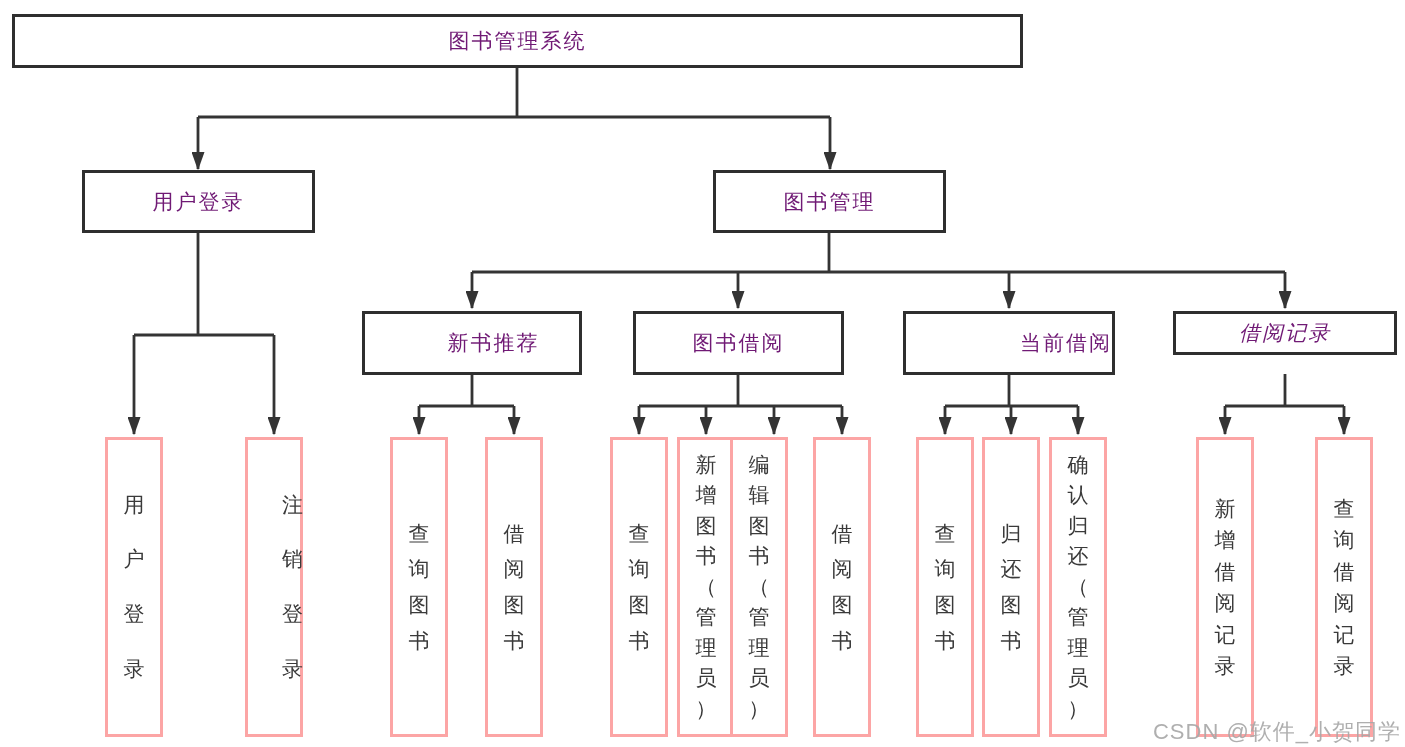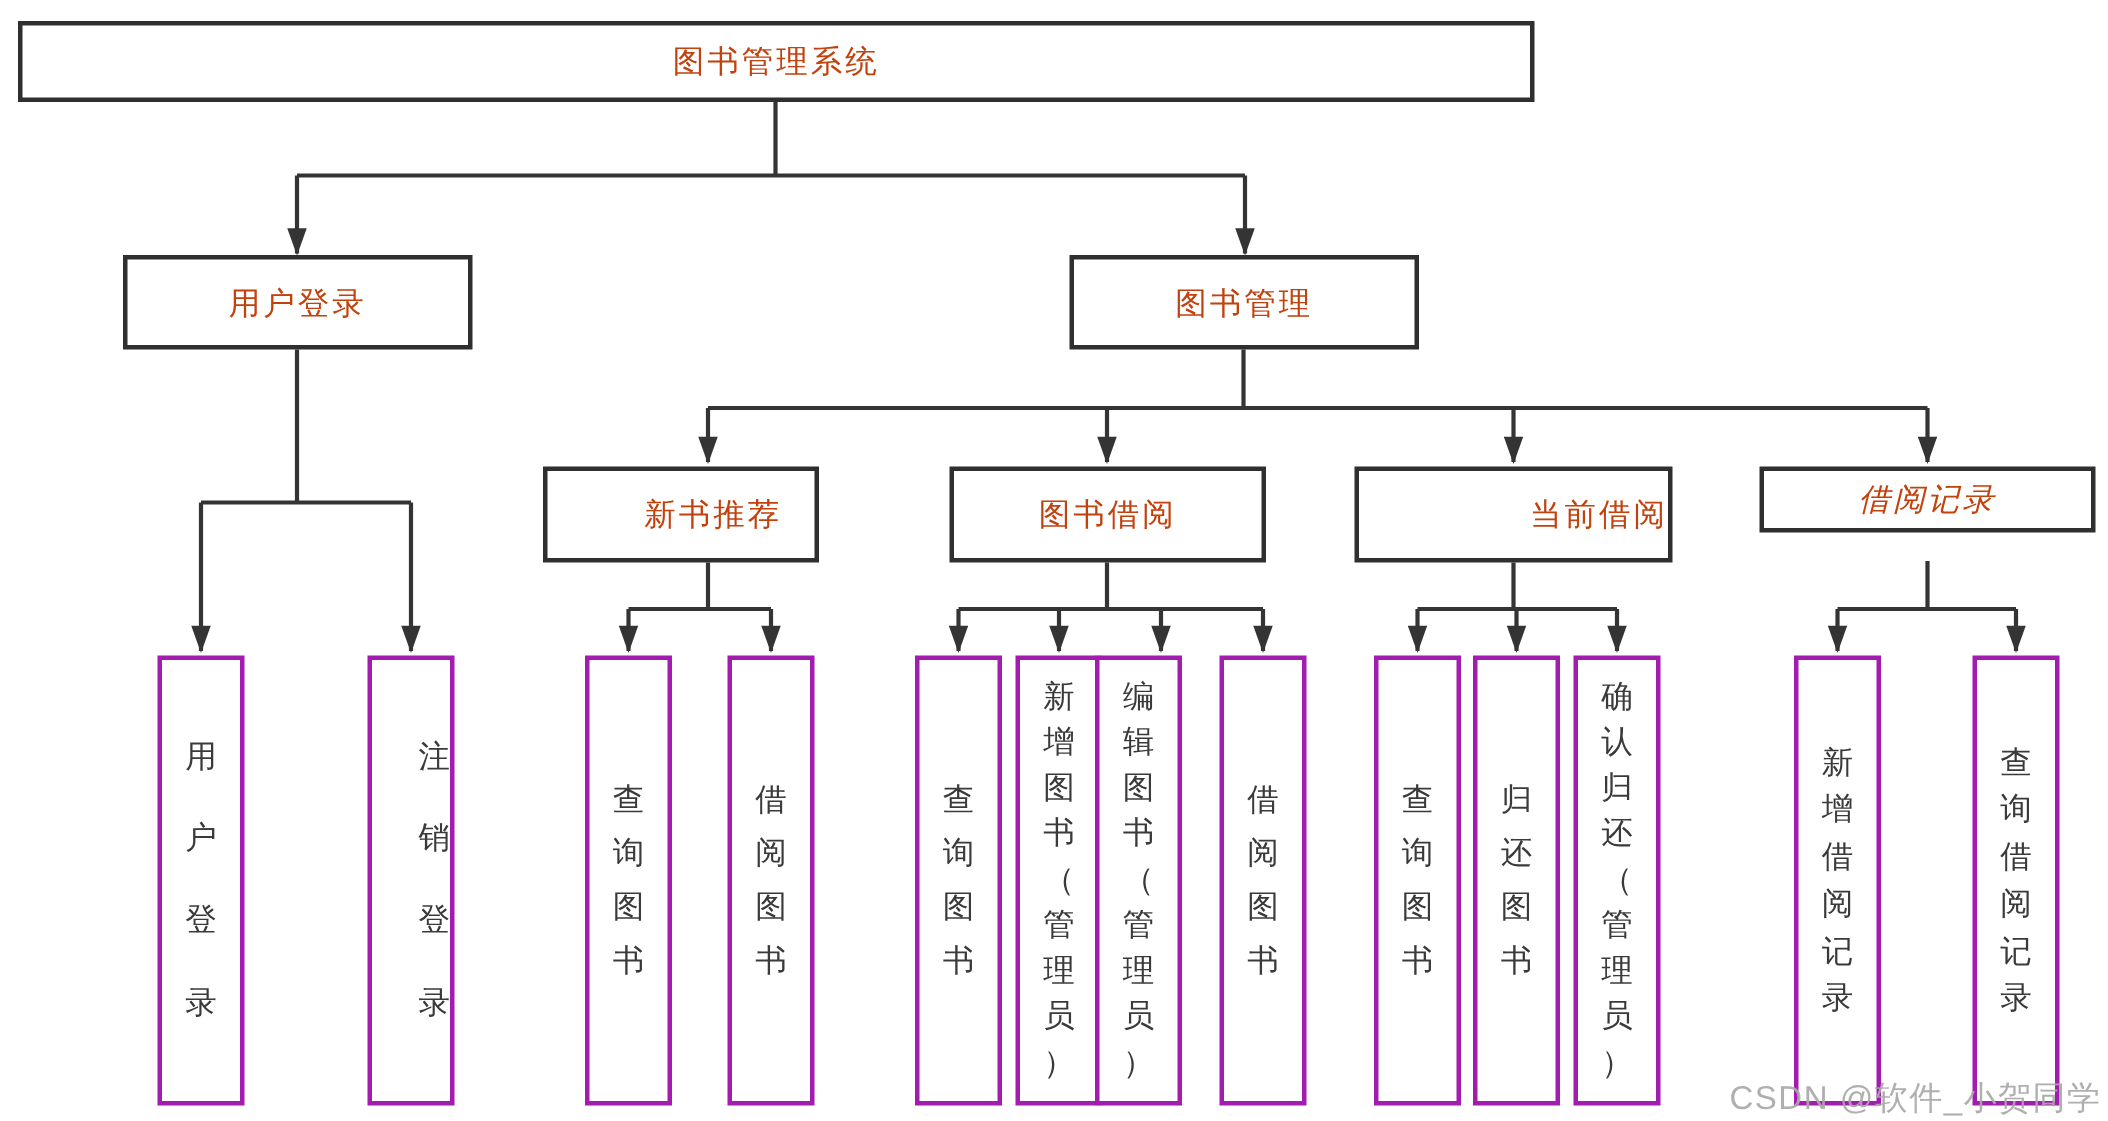--- a/index.html
+++ b/index.html
@@ -27,35 +27,35 @@
     position: absolute;
     z-index: 1;
     background: #ffffff;
     border: 3px solid #2f2f2f;
     box-sizing: border-box;
     display: flex;
     align-items: center;
     justify-content: center;
     font-size: 21px;
     letter-spacing: 2px;
-    color: #c2410c;
+    color: #701a75;
     white-space: nowrap;
   }
   .leaf {
     position: absolute;
     z-index: 1;
     top: 437px;
     width: 58px;
     height: 300px;
     background: #ffffff;
-    border: 3px solid #a21caf;
+    border: 3px solid #fca5a5;
     box-sizing: border-box;
     display: flex;
     align-items: center;
-    justify-content: flex-end;
+    justify-content: center;
     font-size: 21px;
     color: #3a3a3a;
   }
   .leaf .vtext {
     display: block;
     width: 26px;
     margin: 0 auto;
     text-align: center;
     word-break: break-all;
     line-break: anywhere;
@@ -125,21 +125,21 @@
     <span>图书管理系统</span>
   </div>
 
   <div class="hbox" style="left:82px; top:170px; width:233px; height:63px;">
     <span>用户登录</span>
   </div>
   <div class="hbox" style="left:713px; top:170px; width:233px; height:63px;">
     <span>图书管理</span>
   </div>
 
-  <div class="hbox" style="left:362px; top:311px; width:184px; height:64px;padding-left:43px;">
+  <div class="hbox" style="left:362px; top:311px; width:220px; height:64px;padding-left:43px;">
     <span>新书推荐</span>
   </div>
   <div class="hbox" style="left:633px; top:311px; width:211px; height:64px;">
     <span>图书借阅</span>
   </div>
   <div class="hbox" style="left:903px; top:311px; width:212px; height:64px;justify-content:flex-end;">
     <span>当前借阅</span>
   </div>
   <div class="hbox" style="left:1173px; top:311px; width:224px; height:44px;font-style:italic;">
     <span>借阅记录</span>

